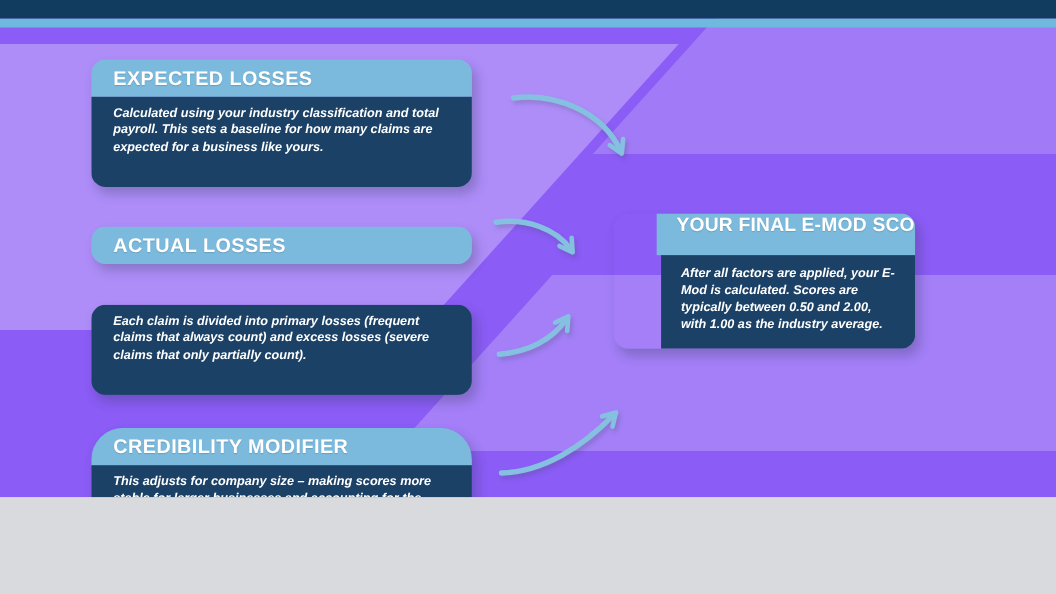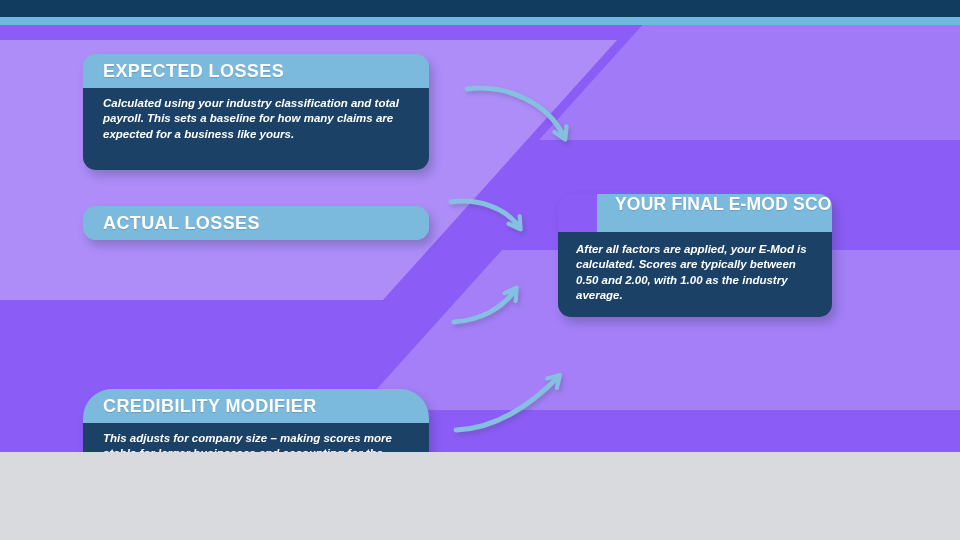--- a/index.html
+++ b/index.html
@@ -42,21 +42,21 @@
     position:absolute;left:558px;top:194px;width:274px;border-radius:13px;overflow:hidden;
     box-shadow:4px 6px 10px rgba(40,55,75,0.28);
   }
   .result-header{background:#7bbadd;height:38px;display:flex;padding:0 18px;margin-left:39px;}
   .result-title{
     color:#ffffff;font-weight:bold;font-size:17.5px;letter-spacing:.2px;
     text-shadow:0 1px 1px rgba(0,0,0,0.15);white-space:nowrap;
   }
   .result-body{
     background:#1b4166;padding:10px 18px 14px 18px;color:#ffffff;
-    font-size:11.5px;font-style:italic;font-weight:bold;line-height:15.3px;
+    font-size:11.5px;font-style:italic;font-weight:bold;line-height:15.3px;margin-left:43px;
   }
   .result-body p{margin:0 0 13px 0;}
   .result-body p:last-child{margin-bottom:0;}
   
   .arrows{position:absolute;left:0;top:0;pointer-events:none;}
   .arrow-path{filter:drop-shadow(2px 3px 2px rgba(60,70,90,0.25));}
 </style>
 </head>
 <body>
 
@@ -90,20 +90,21 @@
     <div class="card-body">Calculated using your industry classification and total payroll. This sets a baseline for how many claims are expected for a business like yours.</div>
   </div>
 
   <div class="card card-2">
     <div class="card-header">
       <span class="card-title">ACTUAL LOSSES</span>
     </div>
   </div>
 
   <div class="card card-3">
+    <div class="card-body">Each claim is divided into primary losses (frequent claims that always count) and excess losses (severe claims that only partially count).</div>
   </div>
 
   <div class="card card-4">
     <div class="card-header">
       <span class="card-title">CREDIBILITY MODIFIER</span>
     </div>
     <div class="card-body">This adjusts for company size – making scores more stable for larger businesses and accounting for the greater impact of individual claims on smaller ones.</div>
   </div>
 
   <div class="result-card">

